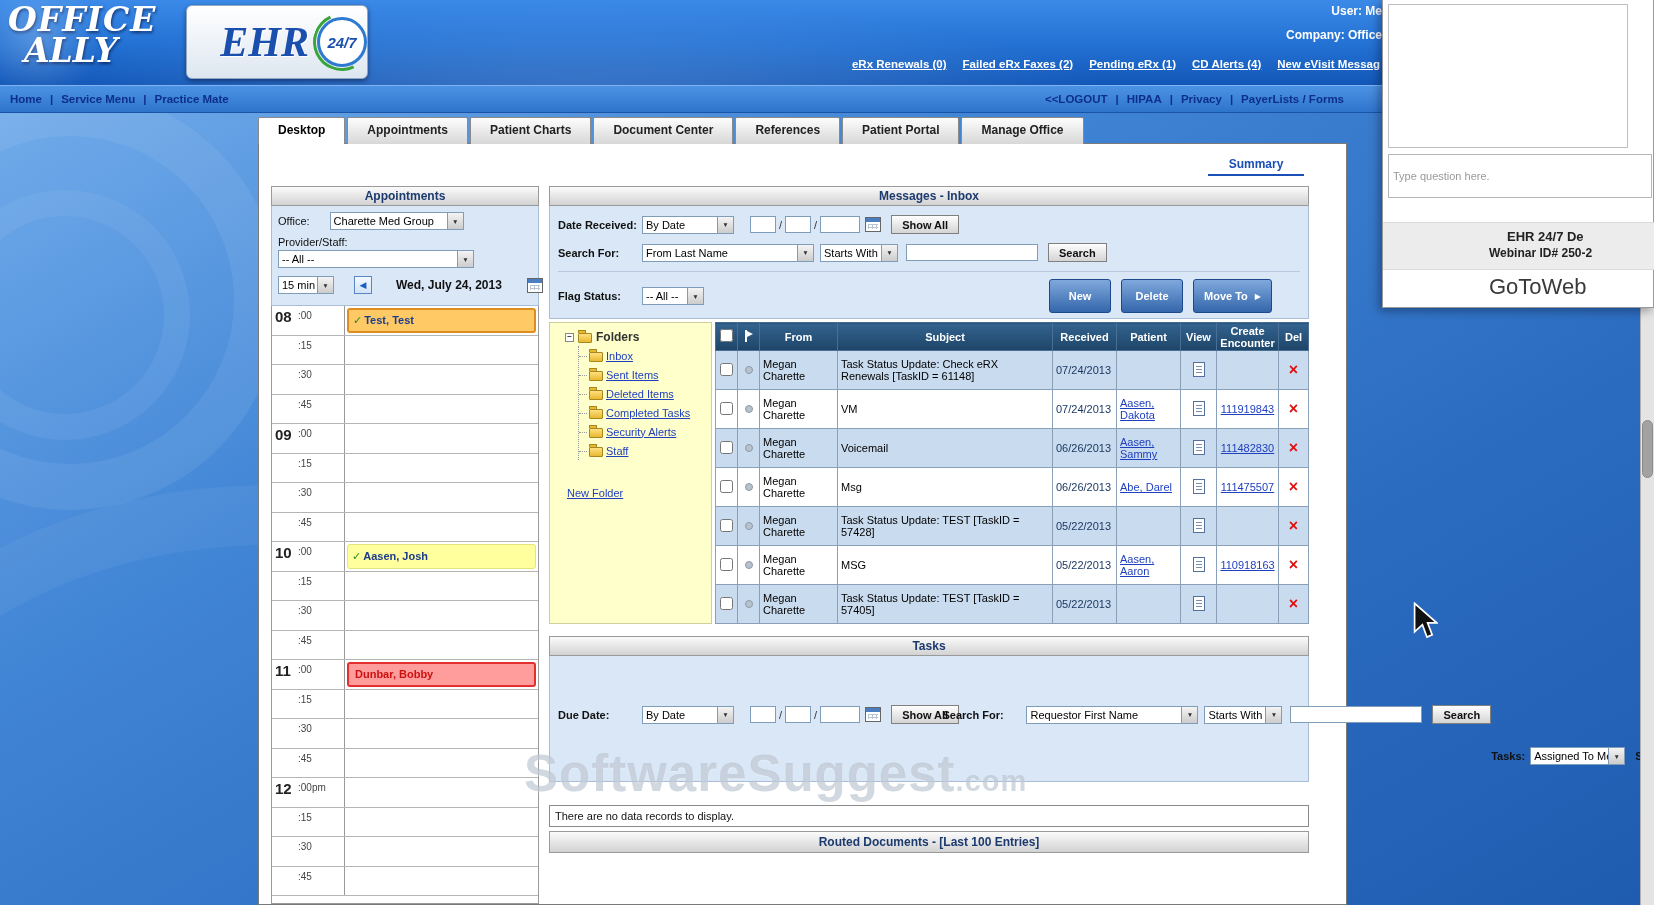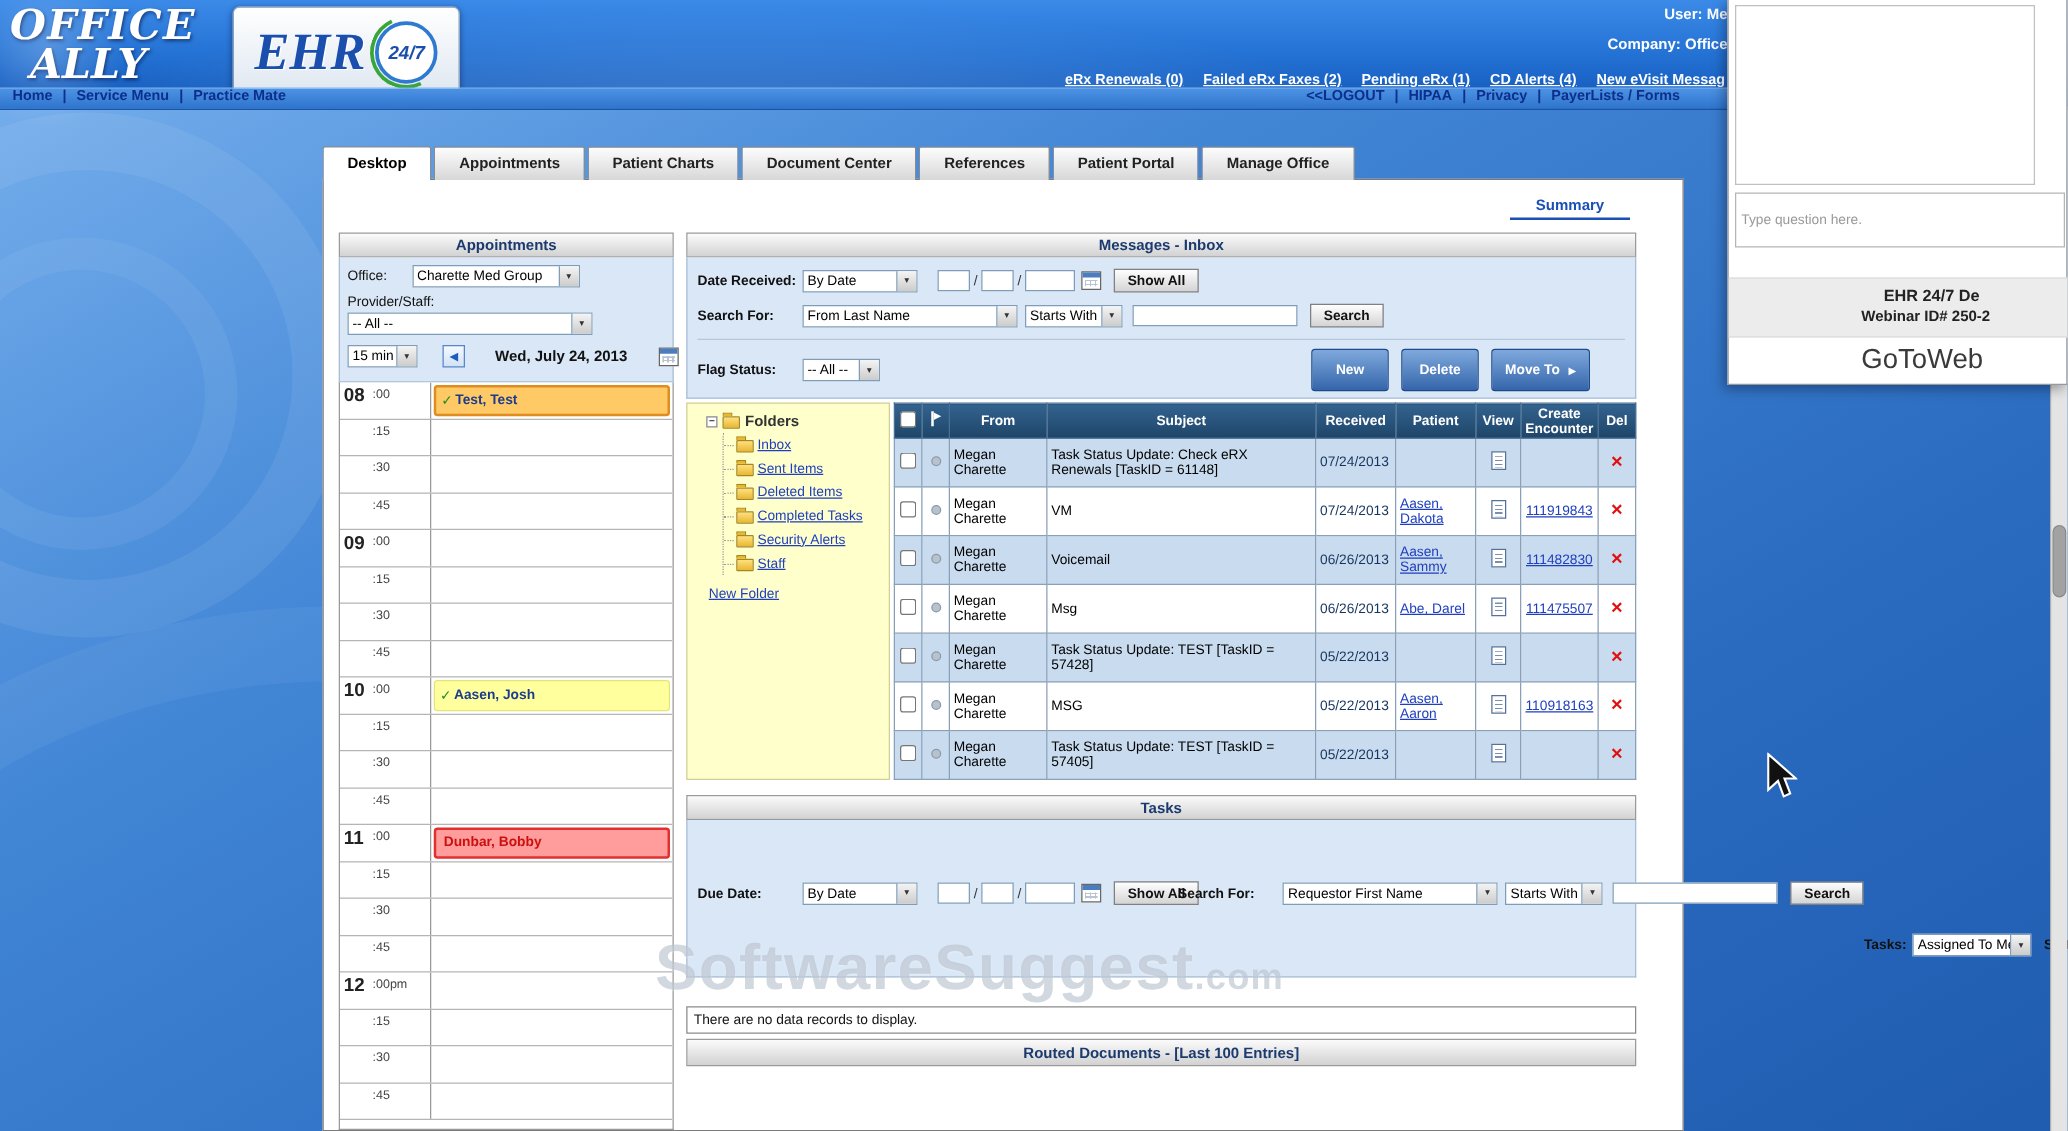--- a/index.html
+++ b/index.html
@@ -17,37 +17,37 @@
 .top-header::after{content:'';position:absolute;inset:0;
 background:radial-gradient(ellipse 900px 170px at 35% 125%,rgba(255,255,255,.20),transparent 60%);pointer-events:none}
 .logo-oa{position:absolute;left:8px;top:4px;width:170px;color:#fff;font-family:"DejaVu Serif","Liberation Serif",serif;
 font-style:italic;font-weight:bold;line-height:.95;text-shadow:1px 2px 3px rgba(0,0,40,.55);z-index:3}
 .logo-oa::before{content:'';position:absolute;left:-36px;top:-30px;width:130px;height:130px;border-radius:50%;
 background:radial-gradient(circle,rgba(255,255,255,.22) 0%,rgba(255,255,255,.07) 45%,transparent 70%)}
 .logo-oa .l1{font-size:33px;letter-spacing:1px}
 .logo-oa .l2{font-size:33px;margin-left:16px}
 .logo-ehr{position:absolute;left:186px;top:5px;width:182px;height:74px;
 background:linear-gradient(180deg,#ffffff,#dde6f0);border:1px solid #93a7bd;border-radius:6px;
-box-shadow:0 2px 5px rgba(0,0,30,.45);display:flex;align-items:center;justify-content:center;gap:8px;z-index:3}
+box-shadow:0 2px 5px rgba(0,0,30,.45);display:flex;align-items:center;justify-content:flex-end;gap:8px;z-index:3}
 .ehr-text{font-size:42px;font-weight:bold;font-style:italic;color:#1a4fae;
 font-family:"Liberation Serif","DejaVu Serif",serif;text-shadow:1px 1px 0 #fff}
 .badge-247{width:50px;height:50px;border:3px solid #2e7ad0;border-radius:50%;position:relative;
 display:flex;align-items:center;justify-content:center;font-weight:bold;color:#1a4fae;
 font-size:15px;font-style:italic;background:#fff;flex:none}
 .badge-247::after{content:'';position:absolute;inset:-7px;border:3px solid transparent;
 border-bottom-color:#3aa53a;border-left-color:#3aa53a;border-radius:50%;transform:rotate(20deg)}
 .hdr-user{position:absolute;top:4px;right:272px;color:#fff;font-size:12px;font-weight:bold;white-space:nowrap}
 .hdr-company{position:absolute;top:28px;right:272px;color:#fff;font-size:12px;font-weight:bold;white-space:nowrap}
 .alert-links{position:absolute;top:58px;right:274px;display:flex;gap:16px}
 .alert-links .alink{color:#fff;font-size:11.5px;font-weight:bold;text-decoration:underline;white-space:nowrap;cursor:pointer}
 
 
-.navbar{position:absolute;top:70px;width:100%;height:18px;
+.navbar{position:absolute;top:85px;width:100%;height:28px;
 background:linear-gradient(180deg,#4c92e4,#2e74cc);border-top:1px solid #7fb4f0;border-bottom:1px solid #1a54a8;
-display:flex;align-items:flex-start;justify-content:space-between;padding:0 10px;z-index:2}
+display:flex;align-items:center;justify-content:space-between;padding:0 10px;z-index:2}
 .nav-group{display:flex;align-items:center}
 .nav-right{margin-right:300px}
 .nav-link{color:#0d2f8c;font-size:11.5px;font-weight:bold;white-space:nowrap;cursor:pointer}
 .nav-group .nav-link + .nav-link::before{content:"|";margin:0 8px;font-weight:bold;color:#0d2f8c}
 
 
 .tabstrip{position:absolute;left:258px;top:117px;display:flex;gap:2px;z-index:6}
 .tab{height:27px;line-height:25px;padding:0 19px;background:linear-gradient(180deg,#fdfdfd,#d7d7d7);
 border:1px solid #8a8a8a;border-bottom:none;font-size:12px;font-weight:bold;color:#222;
 border-radius:2px 2px 0 0;cursor:pointer;white-space:nowrap}
@@ -118,21 +118,21 @@
 .expander{width:9px;height:9px;border:1px solid #888;background:#fff;display:inline-flex;align-items:center;justify-content:center;font-size:8px;line-height:1;cursor:pointer;flex:none}
 .expander::before{content:"−";margin-top:-1px}
 .folder-icon{position:relative;width:14px;height:10px;background:linear-gradient(180deg,#ffe080,#e8b830);
 border:1px solid #a88620;border-radius:1px;display:inline-block;flex:none;margin-top:2px}
 .folder-icon::before{content:'';position:absolute;left:-1px;top:-4px;width:6px;height:2px;background:#e8b830;
 border:1px solid #a88620;border-bottom:none;border-radius:1px 1px 0 0}
 .tree{margin:2px 0 0 13px;border-left:1px dotted #999}
 .titem{display:flex;align-items:flex-end;gap:3px;padding:3.5px 0 3.5px 10px;position:relative}
 .titem::before{content:'';position:absolute;left:0;top:50%;width:8px;border-top:1px dotted #999}
 .tlink{color:#1f3fbf;text-decoration:underline;font-size:11px;cursor:pointer}
-.newfolder{margin:9px 0 0 2px;display:inline-block}
+.newfolder{margin:27px 0 0 2px;display:inline-block}
 .msg-table{flex:1;border-collapse:collapse;table-layout:fixed;font-size:11px;margin-left:3px}
 .msg-table th{background:linear-gradient(180deg,#33638f,#1e4568);color:#fff;border:1px solid #4a6f94;
 font-size:11px;font-weight:bold;height:28px;padding:1px 2px}
 .msg-table td{border:1px solid #8aa0b8;padding:2px 3px;vertical-align:middle;height:39px}
 tr.alt td{background:#c9dbee}
 tr.norm td{background:#fff}
 .c{text-align:center}
 .link{color:#1f3fbf;text-decoration:underline;cursor:pointer}
 .recv{color:#16355e}
 .delx{color:#e01010;font-weight:bold;font-size:16px;text-align:center;cursor:pointer}

